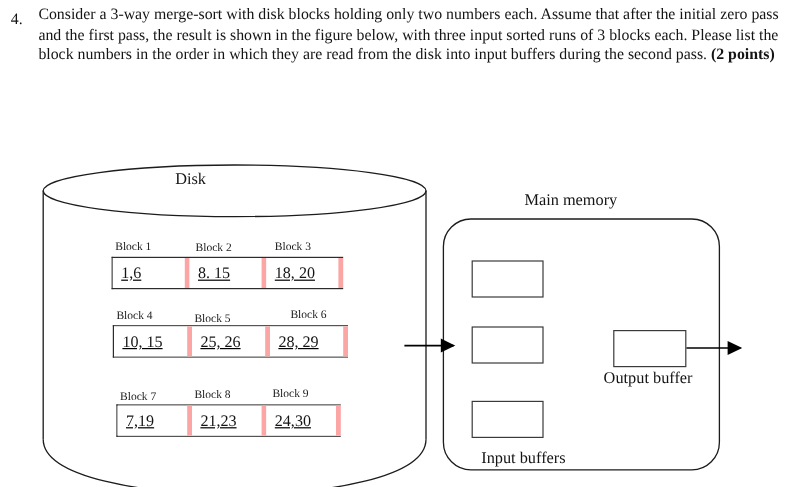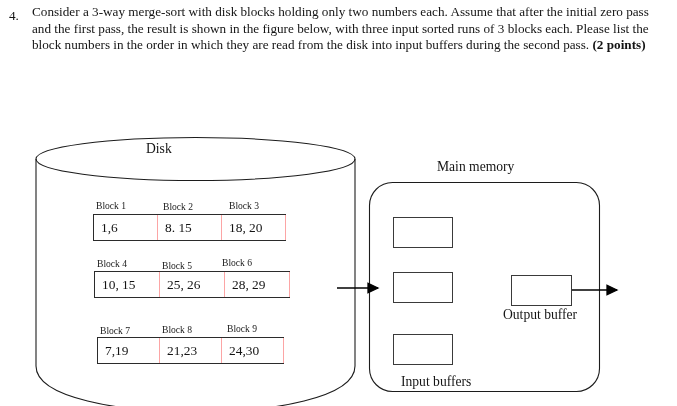--- a/index.html
+++ b/index.html
@@ -79,40 +79,41 @@
   }
   #input-buffers-label {
     left: 401px;
     top: 374px;
     font-size: 13.6px;
   }
 
   
   .block-row {
     position: absolute;
+    text-decoration: underline;
   }
   .block-headers {
     position: relative;
     height: 14px;
   }
   .block-header {
     position: absolute;
     font-size: 9.6px;
     font-family: "Liberation Serif", "DejaVu Serif", serif;
     color: #1a1a1a;
     white-space: nowrap;
   }
   .block-cells {
     display: flex;
     border: 1px solid #2b2b2b;
     border-right: none;
     background: #ffffff;
   }
   .block-cell {
-    border-right: 1px solid #fca5a5;
+    border-right: 4px solid #fca5a5;
     height: 25px;
     line-height: 25px;
     font-size: 13.4px;
     font-family: "Liberation Serif", "DejaVu Serif", serif;
     color: #141414;
     padding-left: 7px;
     box-sizing: border-box;
     background: #ffffff;
   }
 
@@ -188,21 +189,21 @@
     <div class="block-cell">1,6</div>
     <div class="block-cell">8. 15</div>
     <div class="block-cell">18, 20</div>
   </div>
 </div>
 
 <div class="block-row" id="block-row-2">
   <div class="block-headers">
     <span class="block-header" style="left:3px;top:1px;">Block 4</span>
     <span class="block-header" style="left:68px;top:3px;">Block 5</span>
-    <span class="block-header" style="left:128px;top:0px;">Block 6</span>
+    <span class="block-header" style="left:148px;top:0px;">Block 6</span>
   </div>
   <div class="block-cells">
     <div class="block-cell">10, 15</div>
     <div class="block-cell">25, 26</div>
     <div class="block-cell">28, 29</div>
   </div>
 </div>
 
 <div class="block-row" id="block-row-3">
   <div class="block-headers">

